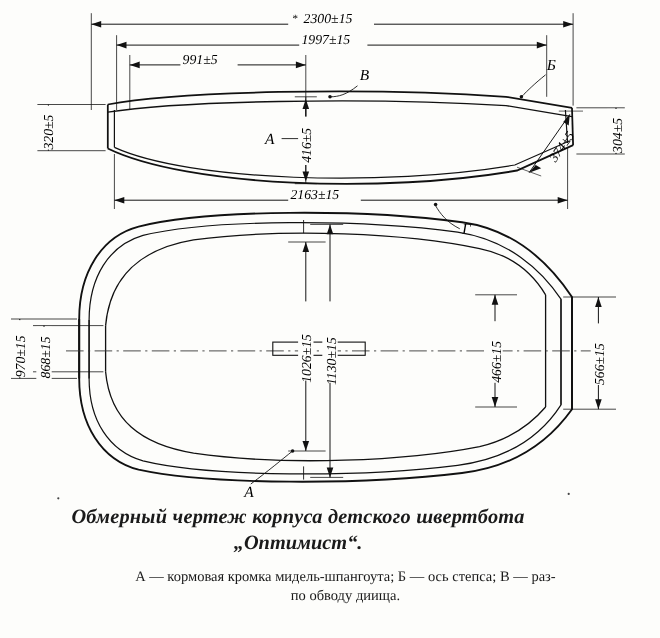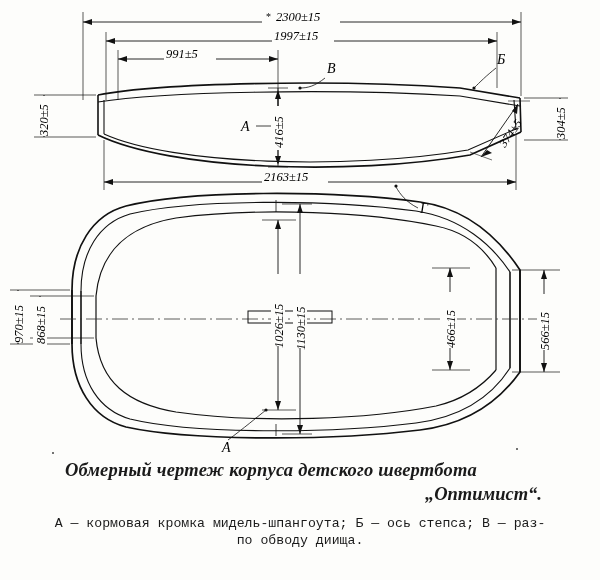--- a/index.html
+++ b/index.html
@@ -36,28 +36,27 @@
     font-weight: bold;
     font-size: 18.5px;
     letter-spacing: 0.2px;
   }
   #caption-line2 {
     top: 484px;
     font-family: "Liberation Serif", serif;
     font-style: italic;
     font-weight: bold;
     font-size: 18.5px;
-    text-align: right;
   }
   #note {
     position: absolute;
-    left: 14px;
+    left: 28px;
     top: 516px;
     width: 572px;
-    font-family: Liberation Mono, monospace;
+    font-family: Liberation Serif, serif;
     font-size: 13.2px;
     line-height: 1.28;
     text-align: justify;
     text-align-last: center;
   }
   #note .ln {
     display: block;
   }
   .dot {
     position: absolute;

